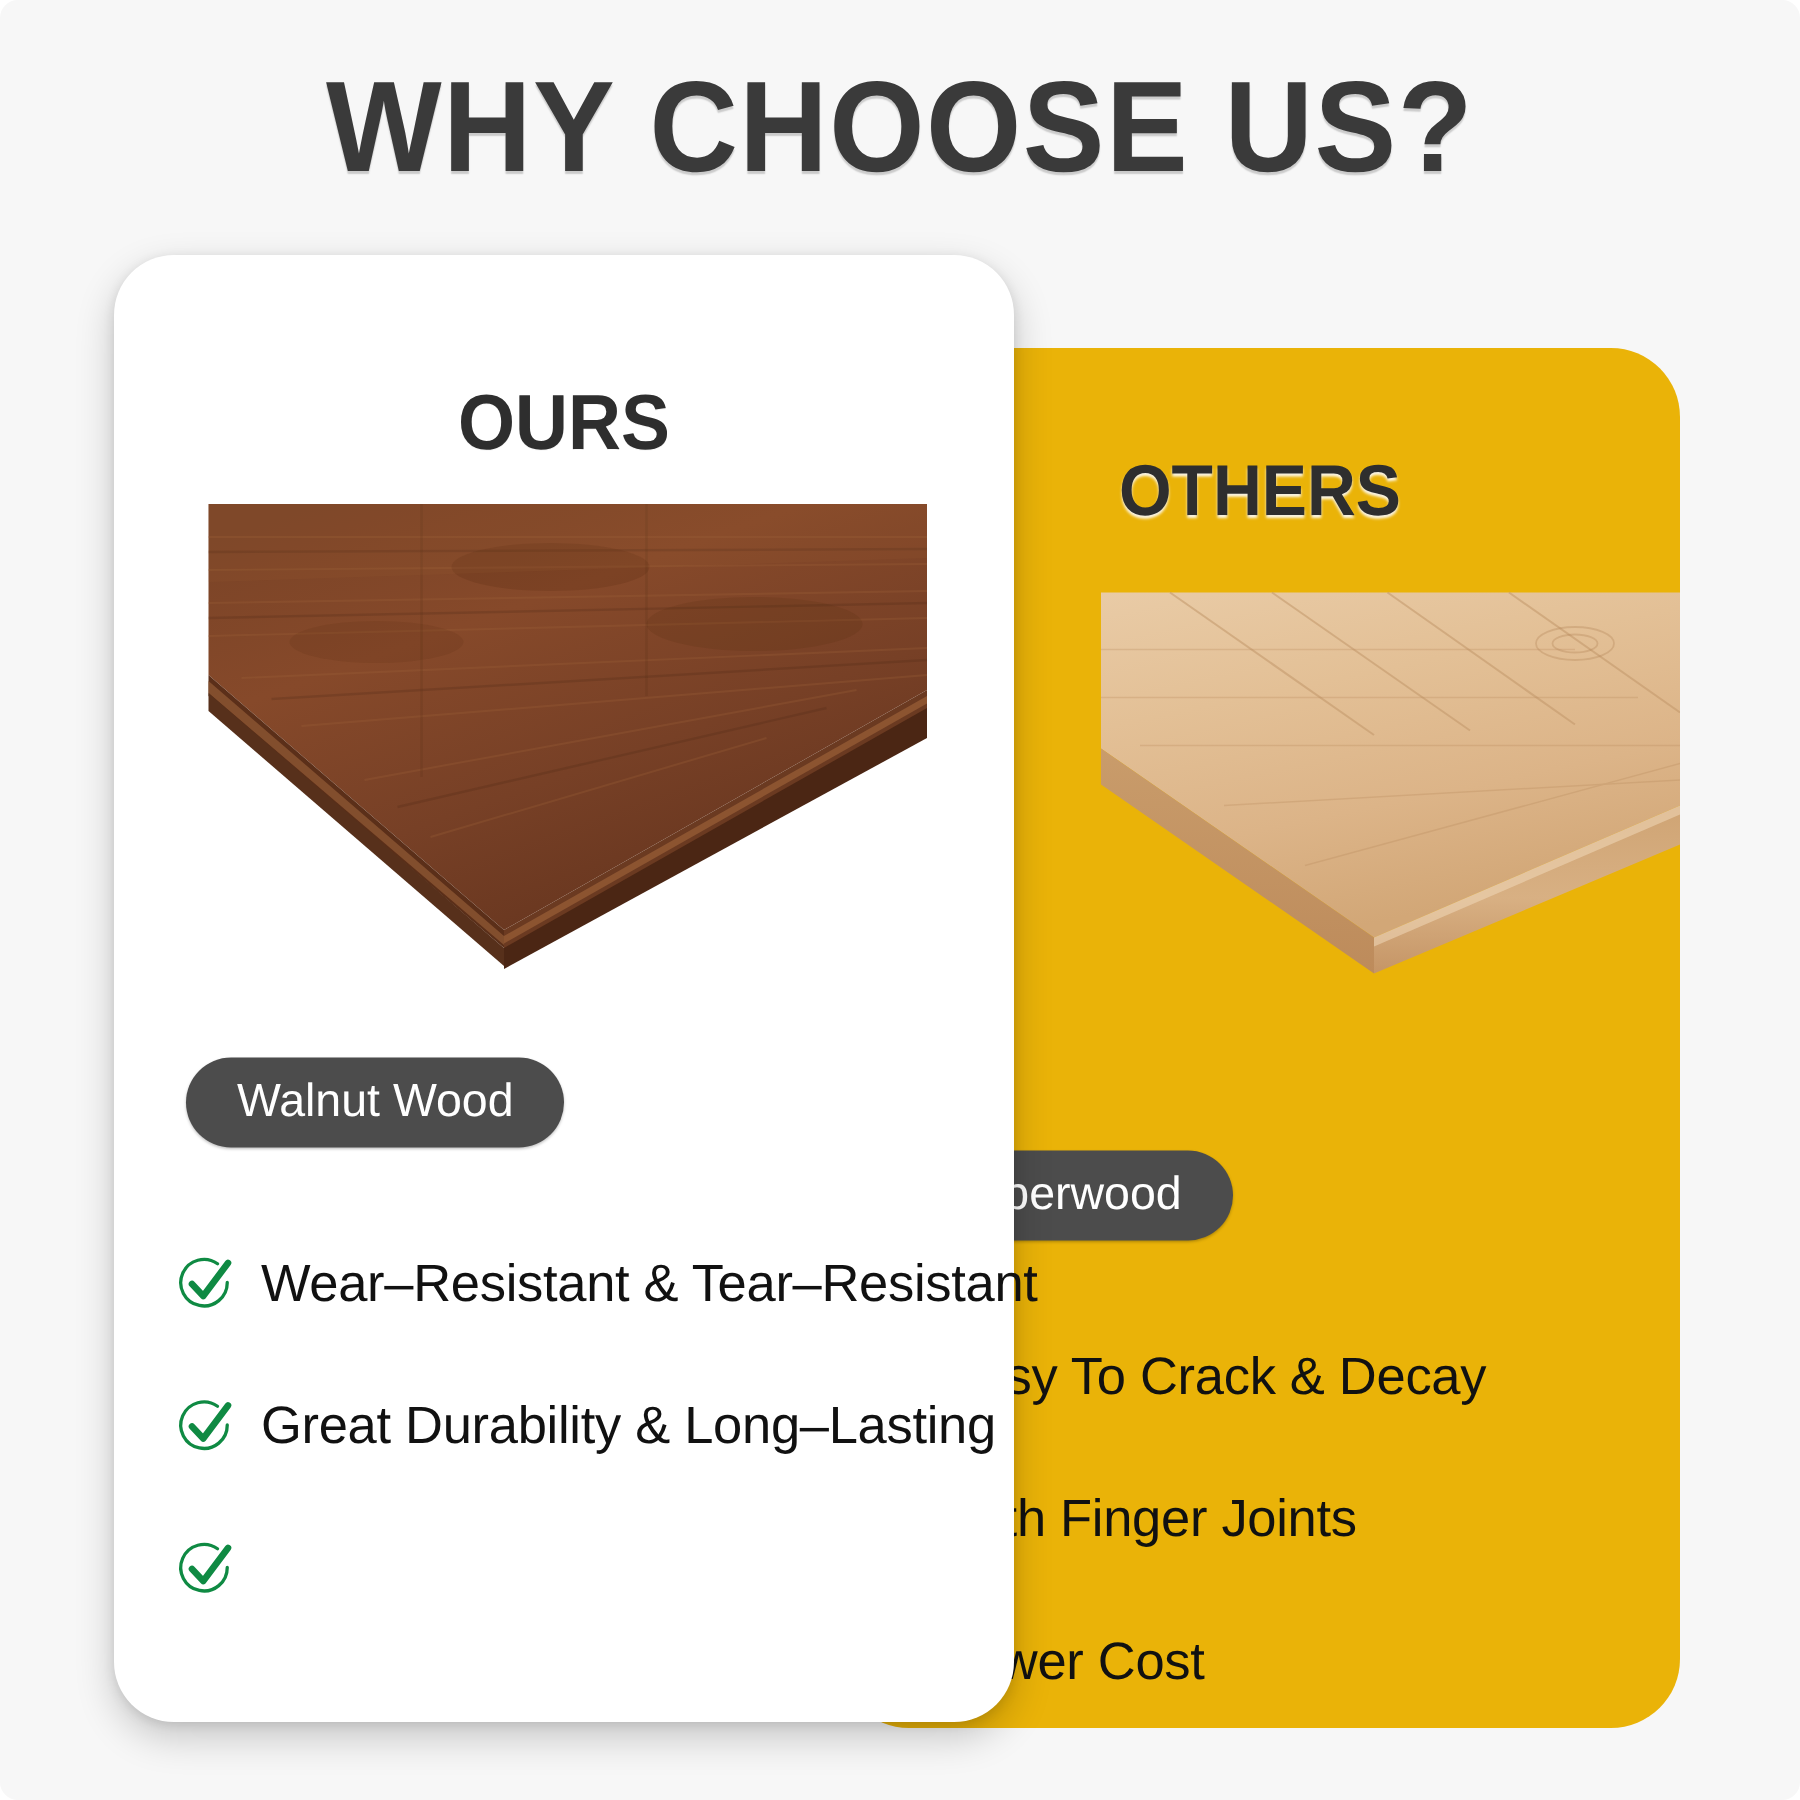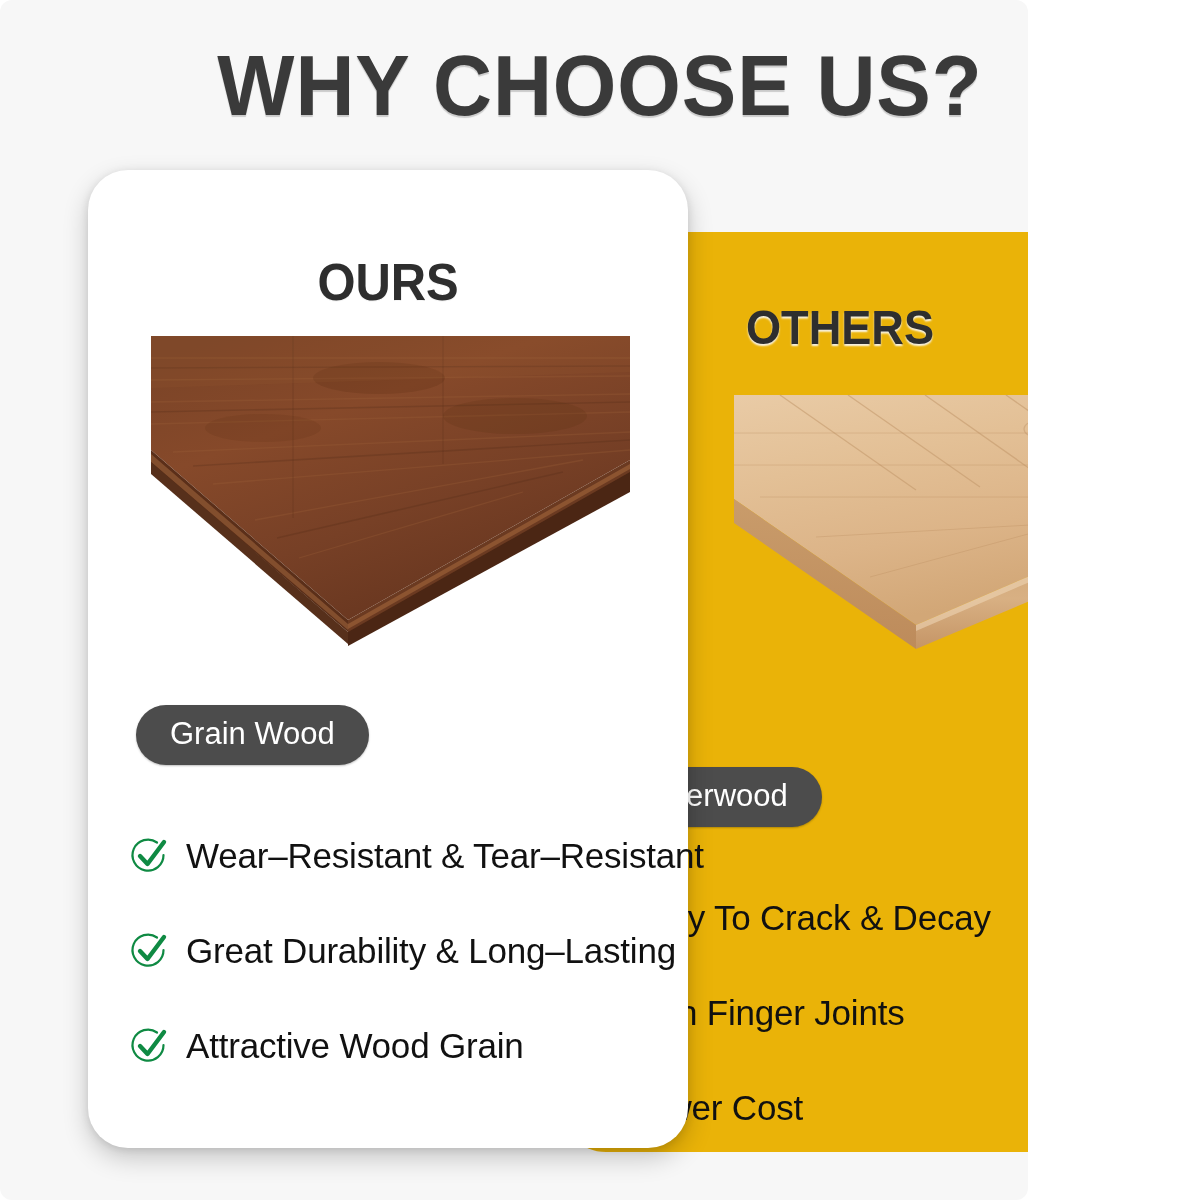--- a/index.html
+++ b/index.html
@@ -9,21 +9,21 @@
   }
   body {
     width: 1200px;
     height: 1200px;
     font-family: "Liberation Sans", sans-serif;
     overflow: hidden;
   }
 
   #canvas {
     position: relative;
-    width: 1028px;
+    width: 1200px;
     height: 1200px;
     background: #f7f7f7;
     border-radius: 12px;
     overflow: hidden;
   }
 
   
   #page-title {
     position: absolute;
     top: 36px;
@@ -45,21 +45,21 @@
     left: 560px;
     top: 232px;
     width: 560px;
     height: 920px;
     background: #eab308;
     border-radius: 46px;
   }
 
   #ours-card {
     position: absolute;
-    left: 88px;
+    left: 76px;
     top: 170px;
     width: 600px;
     height: 978px;
     background: #ffffff;
     border-radius: 40px;
     box-shadow: 0 10px 26px rgba(0,0,0,0.20), 0 2px 8px rgba(0,0,0,0.10);
   }
 
   
   .card-heading {
@@ -306,21 +306,21 @@
         </g>
 
         <ellipse cx="236" cy="46" rx="66" ry="16" fill="#53290f" opacity="0.20"></ellipse>
         <ellipse cx="372" cy="84" rx="72" ry="18" fill="#53290f" opacity="0.16"></ellipse>
         <ellipse cx="120" cy="96" rx="58" ry="14" fill="#53290f" opacity="0.14"></ellipse>
 
         <polygon points="8,4 487,4 487,40 8,56" fill="#a8693f" opacity="0.10"></polygon>
       </svg>
     </div>
 
-    <div class="pill" id="ours-pill">Grain Wood</div>
+    <div class="pill" id="ours-pill">Walnut Wood</div>
 
     <ul class="feature-list" id="ours-list">
       <li class="feature-item">
         <span class="feature-icon">
           <svg viewBox="0 0 42 42">
             <path d="M29 7.5 A15.5 15.5 0 1 0 35.5 20" fill="none" stroke="#0f8a43" stroke-width="2.2" stroke-linecap="round"></path>
             <path d="M12 21 L19.5 29 L36 7" fill="none" stroke="#0f8a43" stroke-width="4.4" stroke-linecap="round" stroke-linejoin="round"></path>
           </svg>
         </span>
         <span class="feature-text">Wear–Resistant &amp; Tear–Resistant</span>
@@ -334,18 +334,17 @@
         </span>
         <span class="feature-text">Great Durability &amp; Long–Lasting</span>
       </li>
       <li class="feature-item">
         <span class="feature-icon">
           <svg viewBox="0 0 42 42">
             <path d="M29 7.5 A15.5 15.5 0 1 0 35.5 20" fill="none" stroke="#0f8a43" stroke-width="2.2" stroke-linecap="round"></path>
             <path d="M12 21 L19.5 29 L36 7" fill="none" stroke="#0f8a43" stroke-width="4.4" stroke-linecap="round" stroke-linejoin="round"></path>
           </svg>
         </span>
-        <span class="feature-text">Attractive Wood Grain</span>
       </li>
     </ul>
   </div>
 
 </div>
 
 </body></html>

